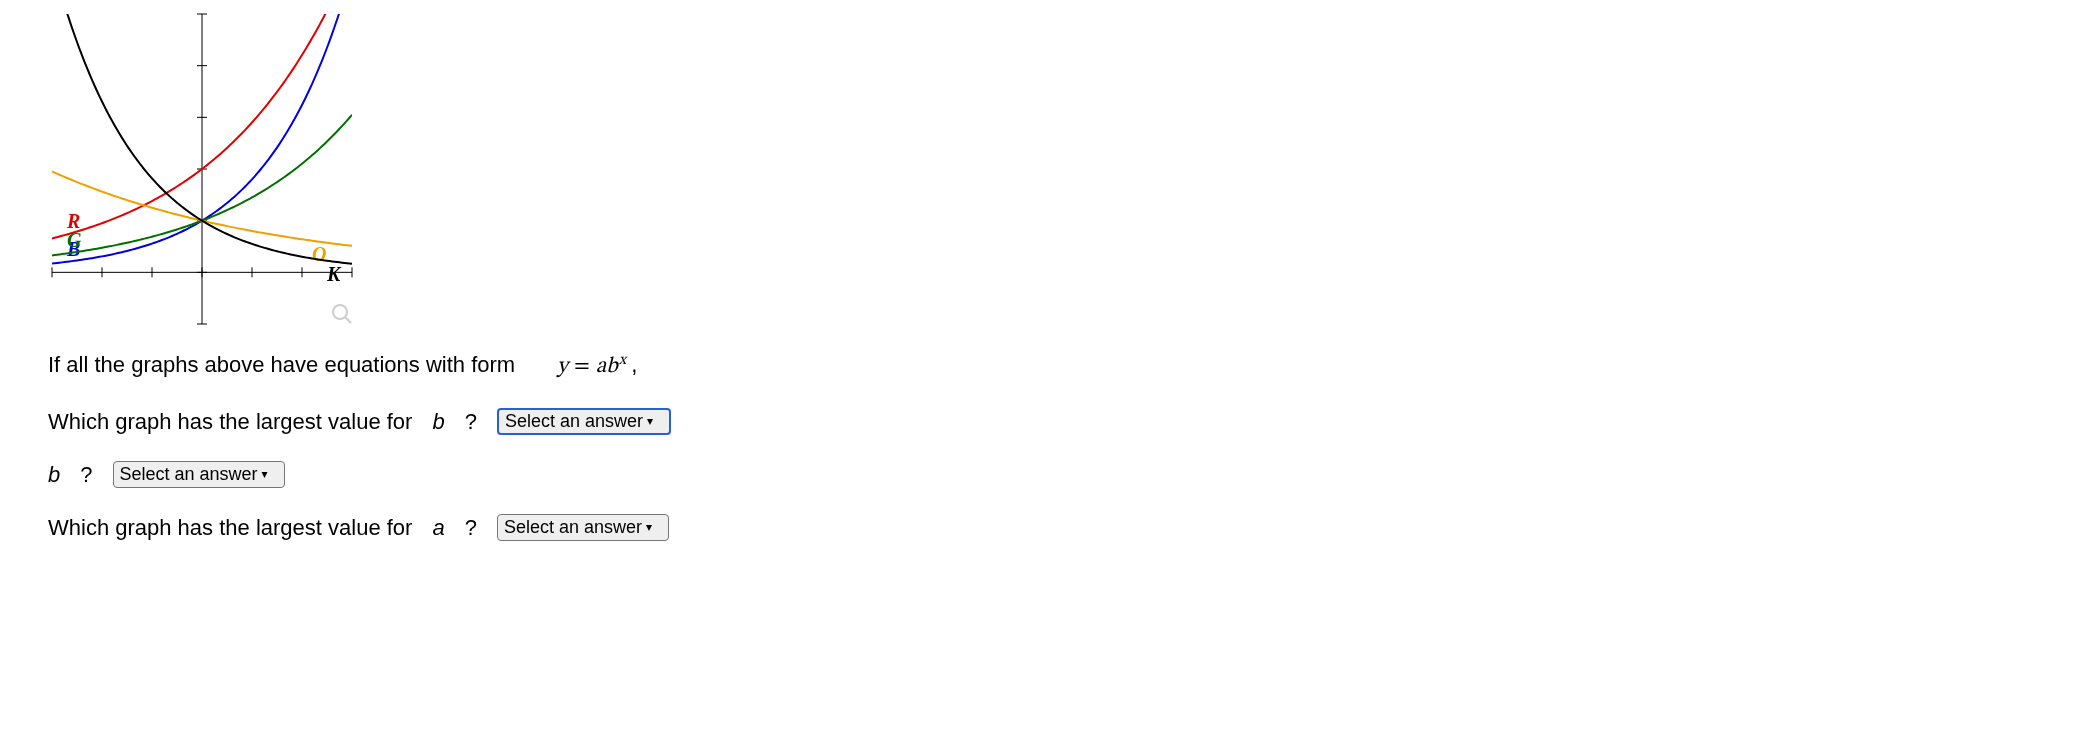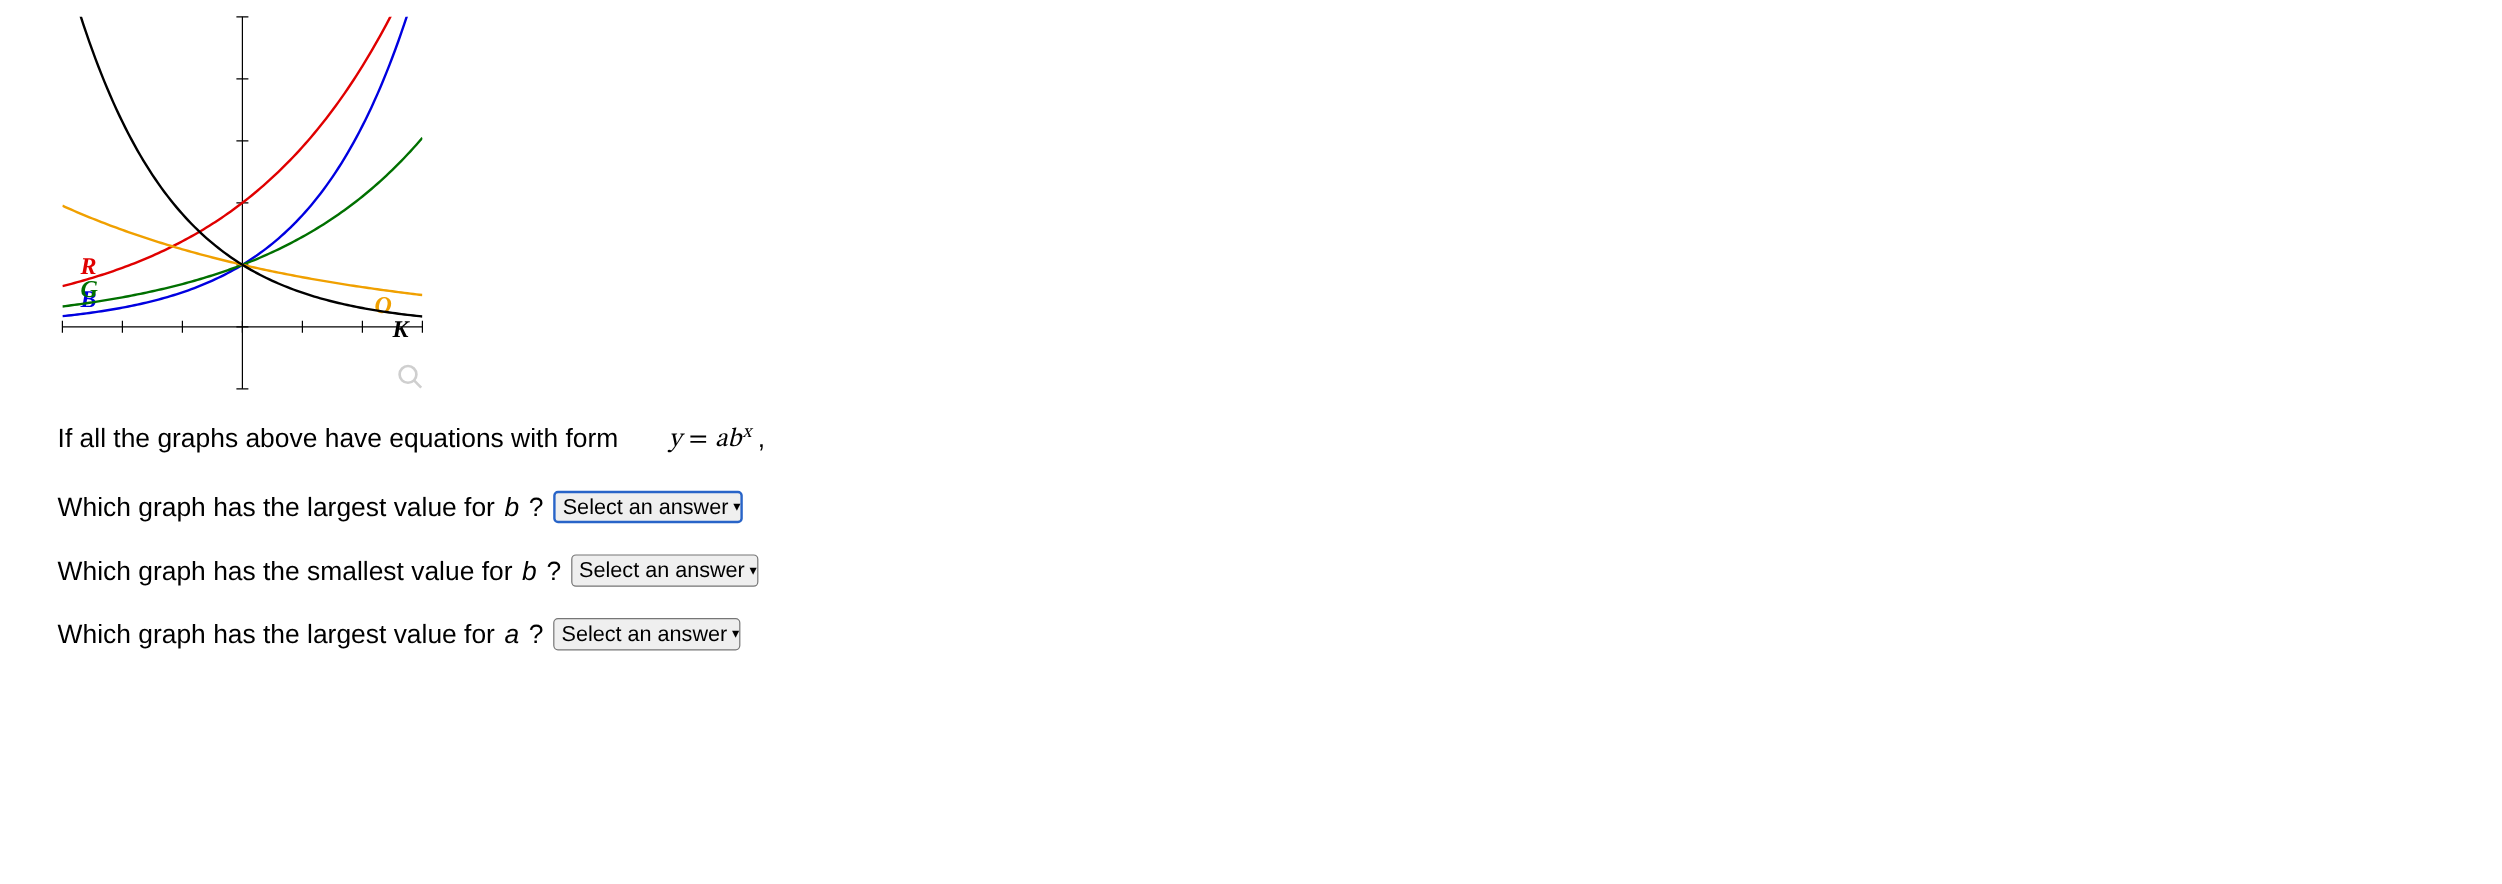--- a/index.html
+++ b/index.html
@@ -51,29 +51,29 @@
       font-size: 0.7em;
       vertical-align: super;
       padding-left: 1px;
     }
     .question-row {
       margin: 0 0 26px 0;
       font-size: 22px;
       display: flex;
       align-items: center;
       flex-wrap: wrap;
-      gap: 8px;
+      gap: 20px;
     }
     .question-row .var {
       font-style: italic;
     }
     .answer-select {
       font-family: Arial, sans-serif;
       font-size: 18px;
-      padding: 1px 0 1px 6px;
+      padding: 1px 16px 1px 6px;
       border: 1px solid #767676;
       border-radius: 4px;
       background: #efefef;
       height: 27px;
       line-height: 23px;
       display: inline-flex;
       align-items: center;
       cursor: pointer;
     }
     .answer-select.focused {
@@ -142,21 +142,20 @@
       <div class="question-row">
         <span>Which graph has the largest value for </span>
         <span class="var">b</span>
         <span>?</span>
         <span class="answer-select focused">
           <span>Select an answer</span>
           <span class="caret">▾</span>
         </span>
       </div>
       <div class="question-row">
-        <span>Which graph has the smallest value for </span>
         <span class="var">b</span>
         <span>?</span>
         <span class="answer-select">
           <span>Select an answer</span>
           <span class="caret">▾</span>
         </span>
       </div>
       <div class="question-row">
         <span>Which graph has the largest value for </span>
         <span class="var">a</span>

